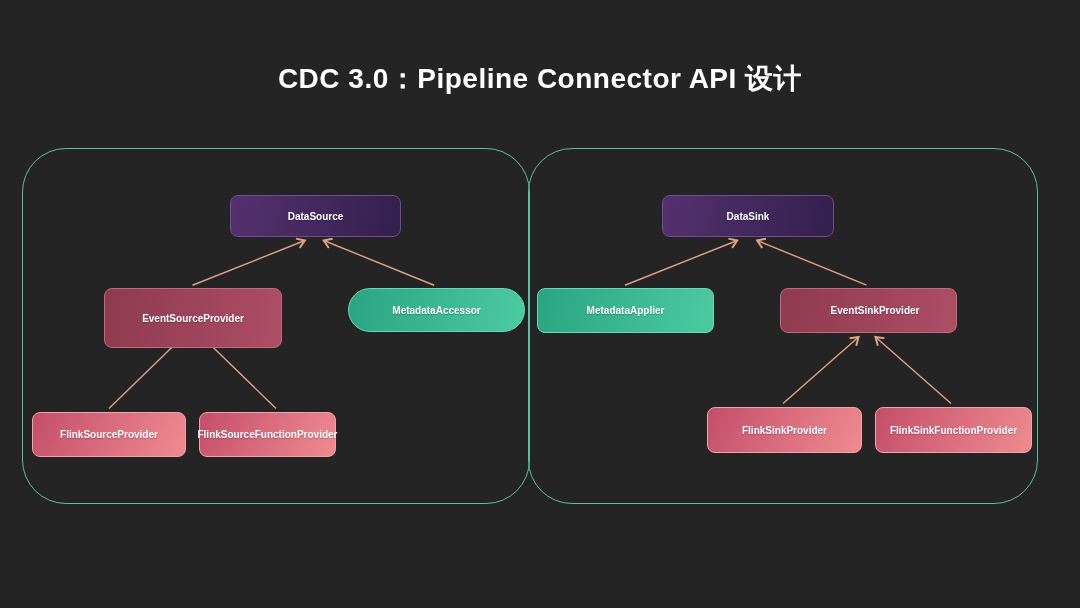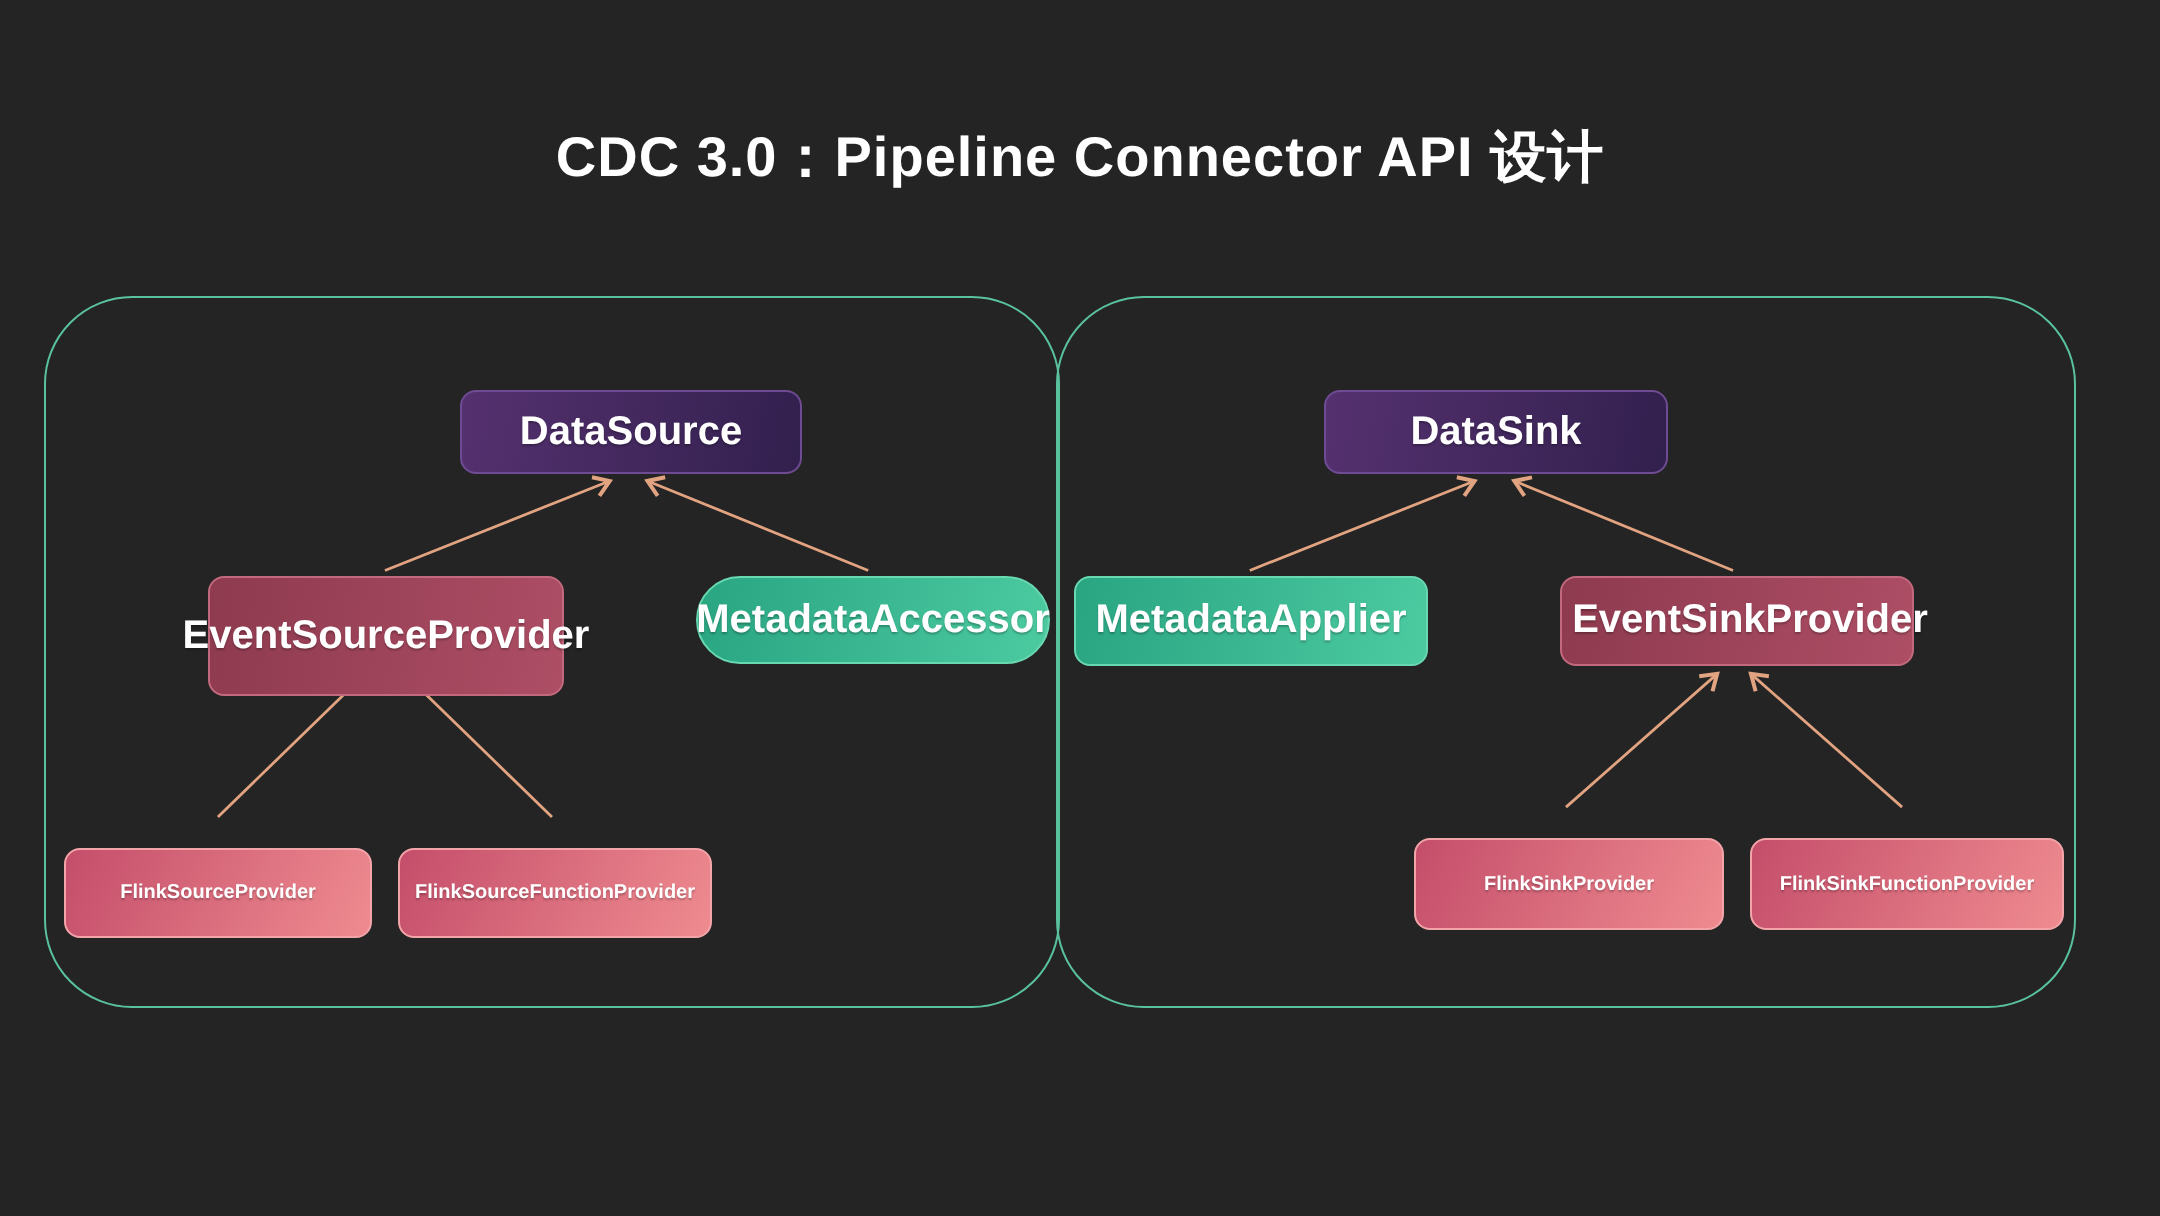--- a/index.html
+++ b/index.html
@@ -23,50 +23,49 @@
     box-sizing: border-box; background: transparent;
   }
   .panel-left  { left: 22px;  width: 508px; }
   .panel-right { left: 528px; width: 510px; }
 
   .edges { position: absolute; left: 0; top: 0; width: 100%; height: 100%; pointer-events: none; }
 
   .node {
     position: absolute; box-sizing: border-box;
     display: flex; align-items: center; justify-content: center;
-    color: #ffffff; font-weight: 700; font-size: 20px;
+    color: #ffffff; font-weight: 700; font-size: 10px;
     border-radius: 8px; white-space: nowrap;
     text-shadow: 0 1px 1px rgba(0,0,0,0.25);
   }
   .node-sm { font-size: 10px; }
 
   .purple {
     background: linear-gradient(100deg, #55316f 0%, #32204e 100%);
     border: 1px solid #6e4b93;
   }
   .maroon {
     background: linear-gradient(100deg, #8e3a4f 0%, #ad4e65 100%);
     border: 1px solid #c2697d;
   }
   .teal {
     background: linear-gradient(100deg, #29a582 0%, #4ccaa0 100%);
     border: 1px solid #68d8b0;
   }
   .pink {
     background: linear-gradient(115deg, #c44e6a 0%, #ef8b90 100%);
     border: 1px solid #f3a4a9;
-    margin-top: 12px;
   }
 
   
   .n-datasource        { left: 207px; top: 46px;  width: 171px; height: 42px; }
   .n-eventsourceprov   { left: 81px;  top: 139px; width: 178px; height: 60px; }
   .n-metadataaccessor  { left: 325px; top: 139px; width: 177px; height: 44px; border-radius: 22px; }
   .n-flinksourceprov   { left: 9px;   top: 263px; width: 154px; height: 45px; }
-  .n-flinksourcefnprov { left: 176px; top: 263px; width: 157px; height: 45px; }
+  .n-flinksourcefnprov { left: 176px; top: 263px; width: 137px; height: 45px; }
 
   
   .n-datasink          { left: 133px; top: 46px;  width: 172px; height: 42px; }
   .n-metadataapplier   { left: 8px;   top: 139px; width: 177px; height: 45px; }
   .n-eventsinkprov     { left: 251px; top: 139px; width: 177px; height: 45px; padding-left: 13px; }
   .n-flinksinkprov     { left: 178px; top: 258px; width: 155px; height: 46px; text-align: center; }
   .n-flinksinkfnprov   { left: 346px; top: 258px; width: 157px; height: 46px; }
 </style>
 </head>
 <body>

